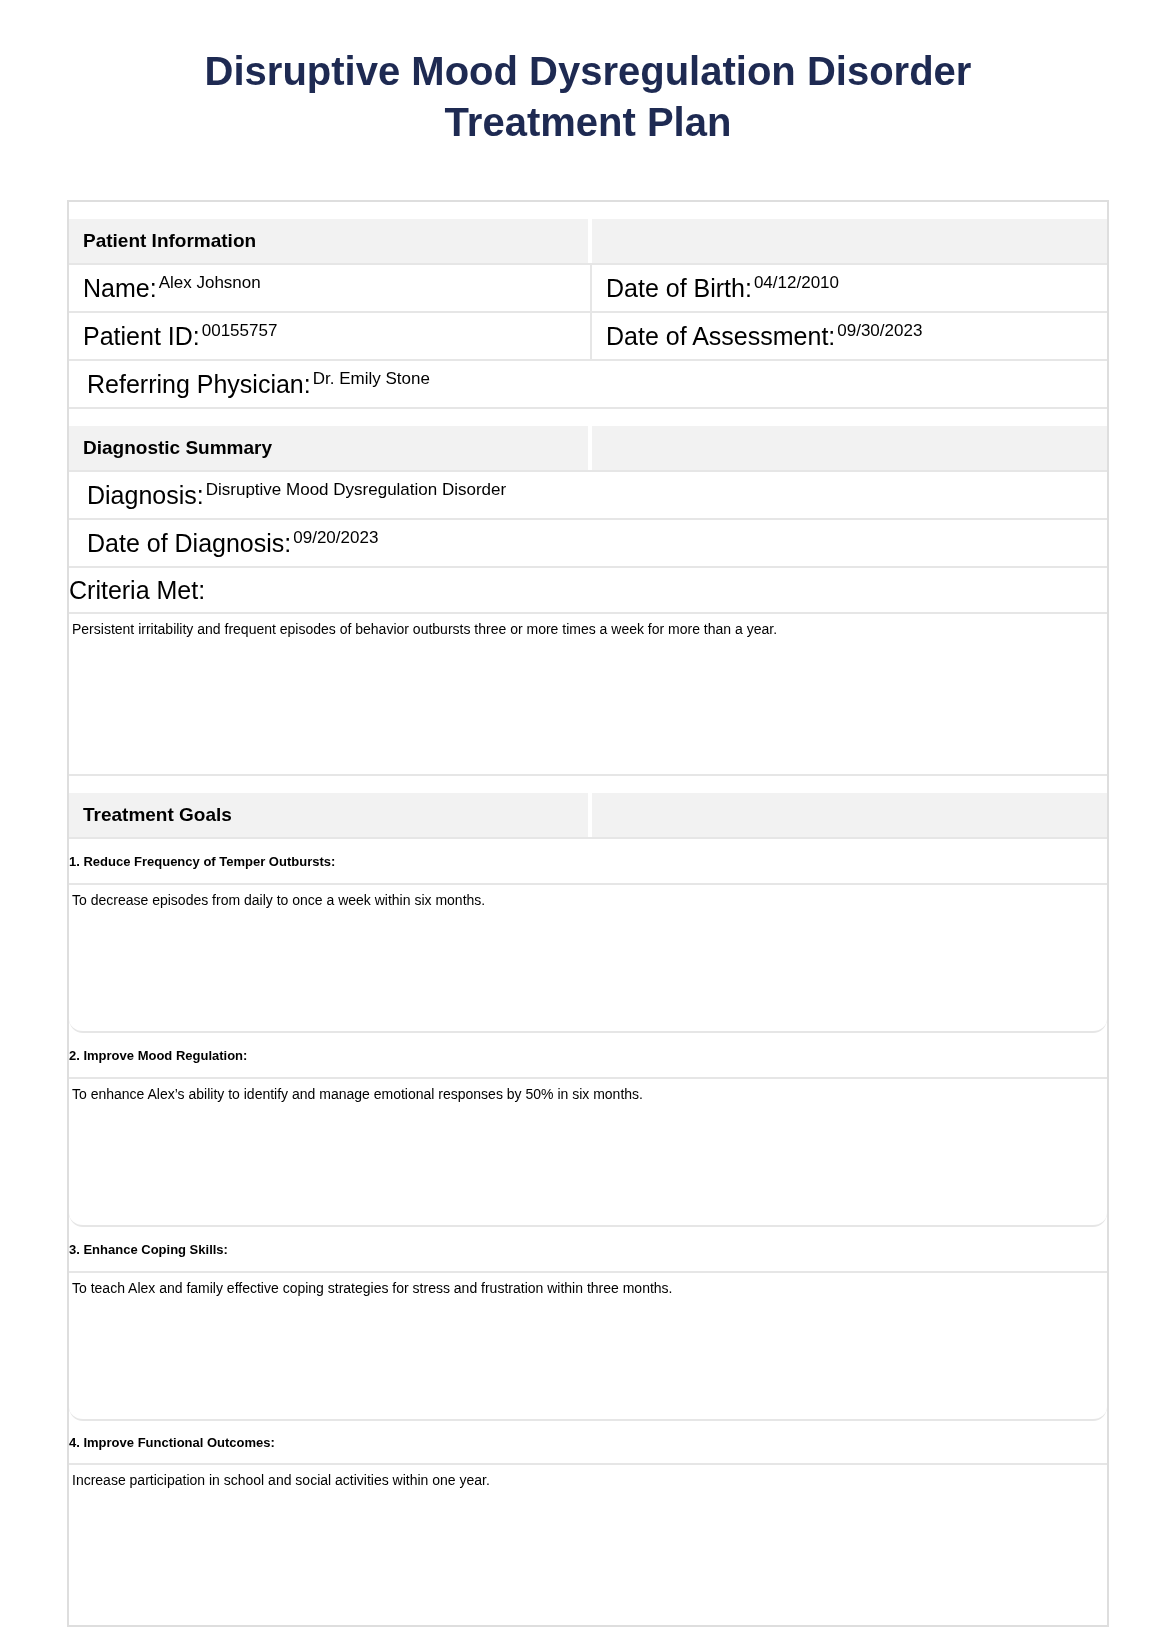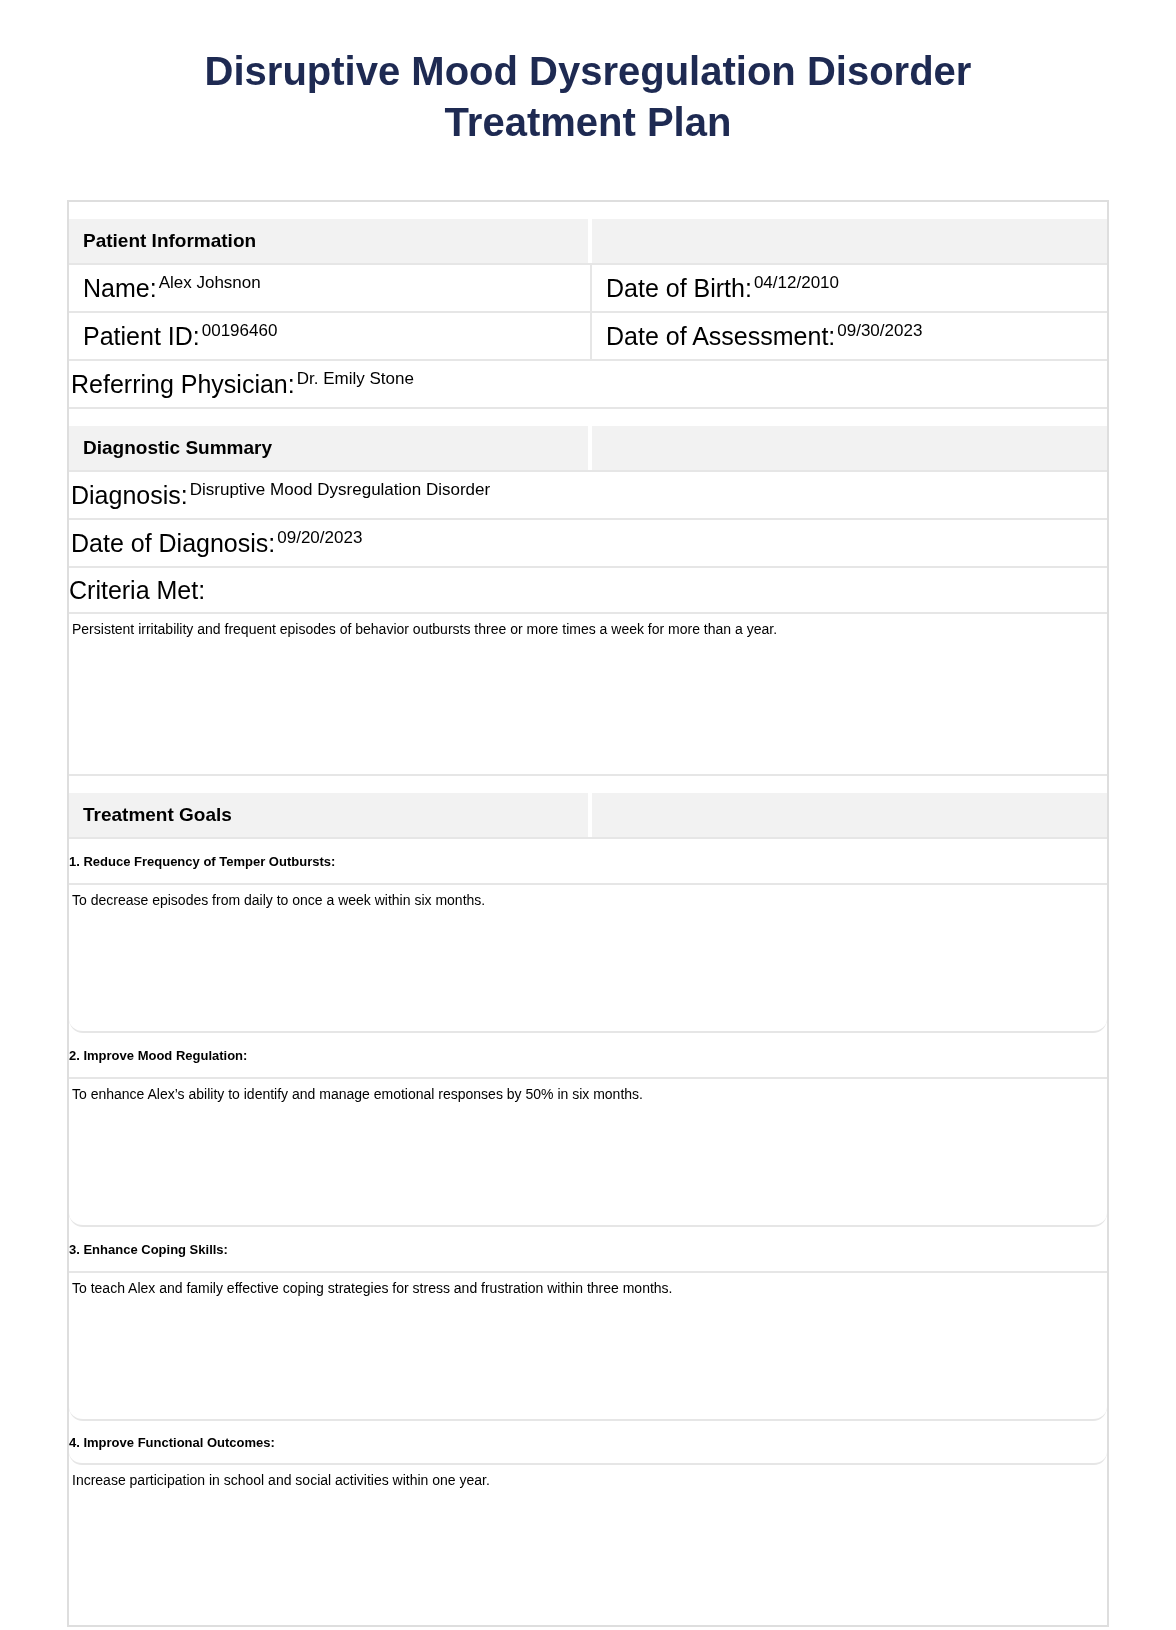--- a/index.html
+++ b/index.html
@@ -49,21 +49,21 @@
     font-weight: bold;
     font-size: 19px;
     background: #f2f2f2;
   }
   .section-header-row .cell-right { background: #f2f2f2; }
   .field-row { height: 48px; }
   .field-row-short { height: 46px; }
   .field-row .cell-left.divided { border-right: 2px solid #e6e6e6; }
   .field-row .cell-full {
     flex: 1 1 auto;
-    padding-left: 2px;
+    padding-left: 18px;
   }
   .field-line { display: block; }
   .field-label { font-size: 25px; }
   .field-value {
     font-size: 17px;
     vertical-align: 9px;
     margin-left: 2px;
   }
   .goal-title-row { height: 46px; }
   .goal-title-row-short { height: 44px; }
@@ -109,21 +109,21 @@
     <div class="cell cell-right">
       <div class="field-line">
         <span class="field-label">Date of Birth:</span><span class="field-value">04/12/2010</span>
       </div>
     </div>
   </div>
 
   <div class="row field-row">
     <div class="cell cell-left divided">
       <div class="field-line">
-        <span class="field-label">Patient ID:</span><span class="field-value">00196460</span>
+        <span class="field-label">Patient ID:</span><span class="field-value">00155757</span>
       </div>
     </div>
     <div class="cell cell-right">
       <div class="field-line">
         <span class="field-label">Date of Assessment:</span><span class="field-value">09/30/2023</span>
       </div>
     </div>
   </div>
 
   <div class="row field-row">
@@ -188,20 +188,20 @@
     <div class="text-cell">To enhance Alex’s ability to identify and manage emotional responses by 50% in six months.</div>
   </div>
 
   <div class="row goal-title-row cell">
     <span class="goal-title">3. Enhance Coping Skills:</span>
   </div>
   <div class="row text-row h-goal">
     <div class="text-cell">To teach Alex and family effective coping strategies for stress and frustration within three months.</div>
   </div>
 
-  <div class="row goal-title-row-short cell" style="border-bottom: 2px solid #e6e6e6; display:flex; align-items:center;border-radius:13px;">
+  <div class="row goal-title-row-short cell" style="border-bottom: 2px solid #e6e6e6; display:flex; align-items:center;">
     <span class="goal-title">4. Improve Functional Outcomes:</span>
   </div>
   <div class="row text-row h-goal-last">
     <div class="text-cell">Increase participation in school and social activities within one year.</div>
   </div>
 
 </div>
 
 </body></html>

